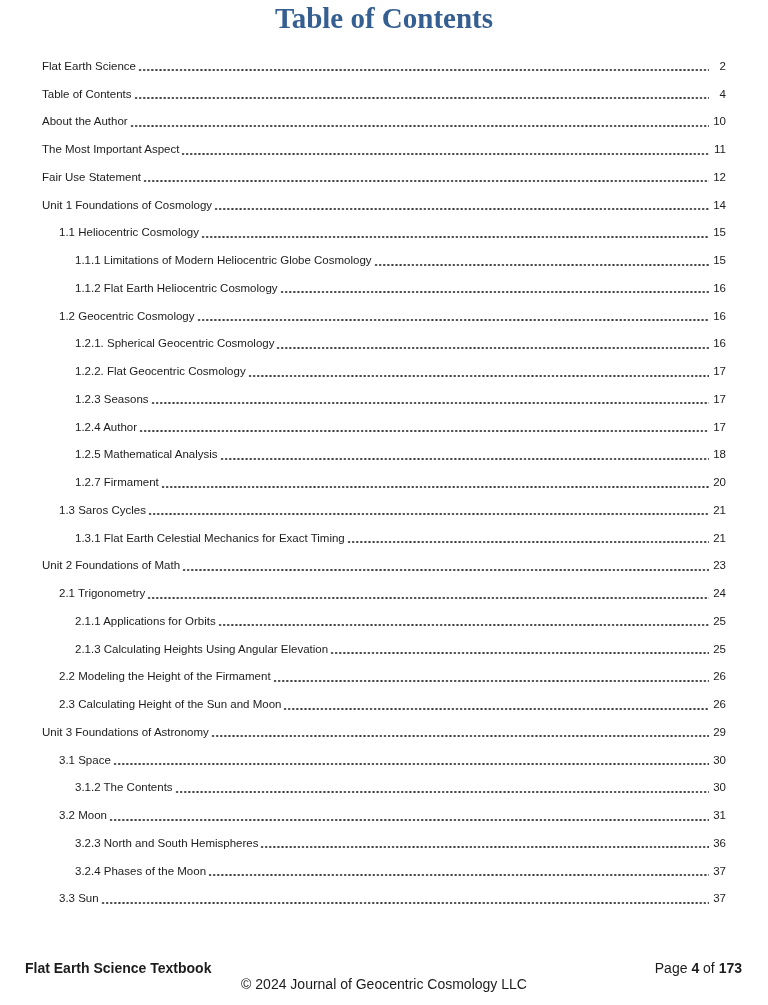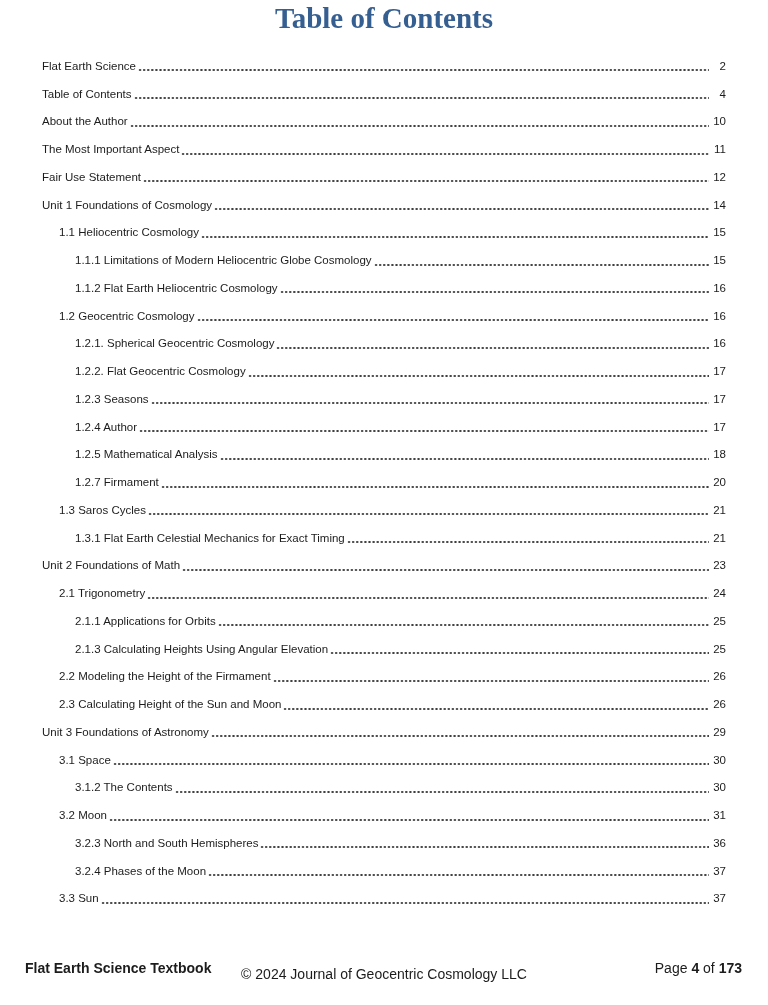--- a/index.html
+++ b/index.html
@@ -48,21 +48,21 @@
   }
 
   .footer {
     position: absolute;
     left: 25px; right: 25px; top: 960px;
     height: 16px;
     font-size: 14px;
     color: #1c1c1c;
   }
   .f-left { position: absolute; left: 0; top: 0; font-weight: bold; white-space: nowrap; }
-  .f-center { position: absolute; left: 50%; top: 6px; transform: translateX(-50%); white-space: nowrap; }
+  .f-center { position: absolute; left: 50%; top: 16px; transform: translateX(-50%); white-space: nowrap; }
   .f-right { position: absolute; right: 1px; top: 0; white-space: nowrap; }
   .f-right b { font-weight: bold; }
 </style>
 </head>
 <body>
 
 <div class="doc-page">
 
   <h1 class="title" style="color: rgb(54, 95, 145);">Table of Contents</h1>
 

